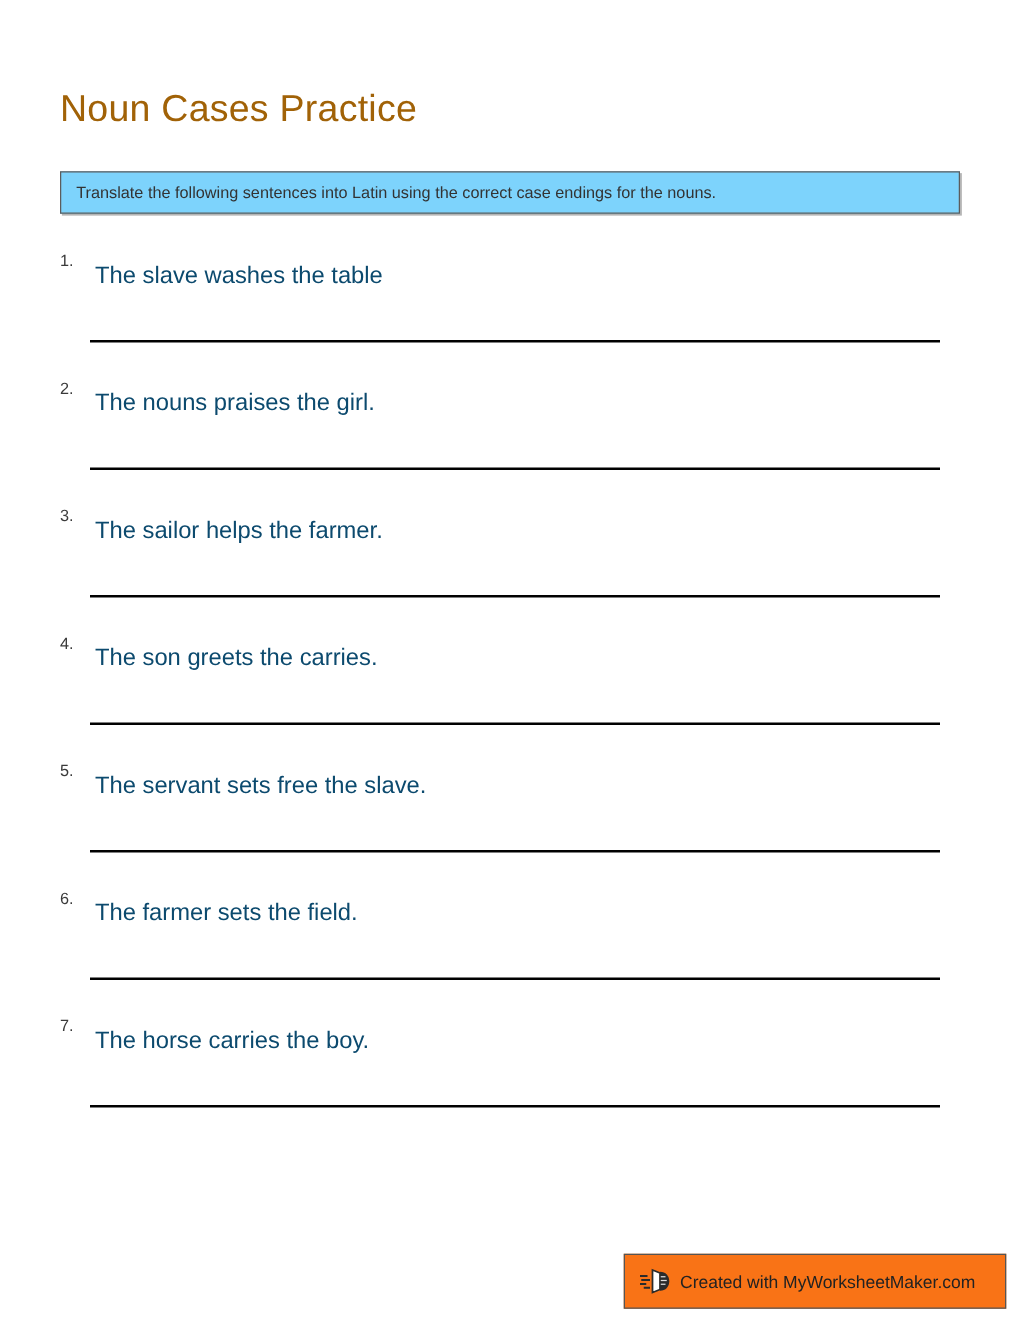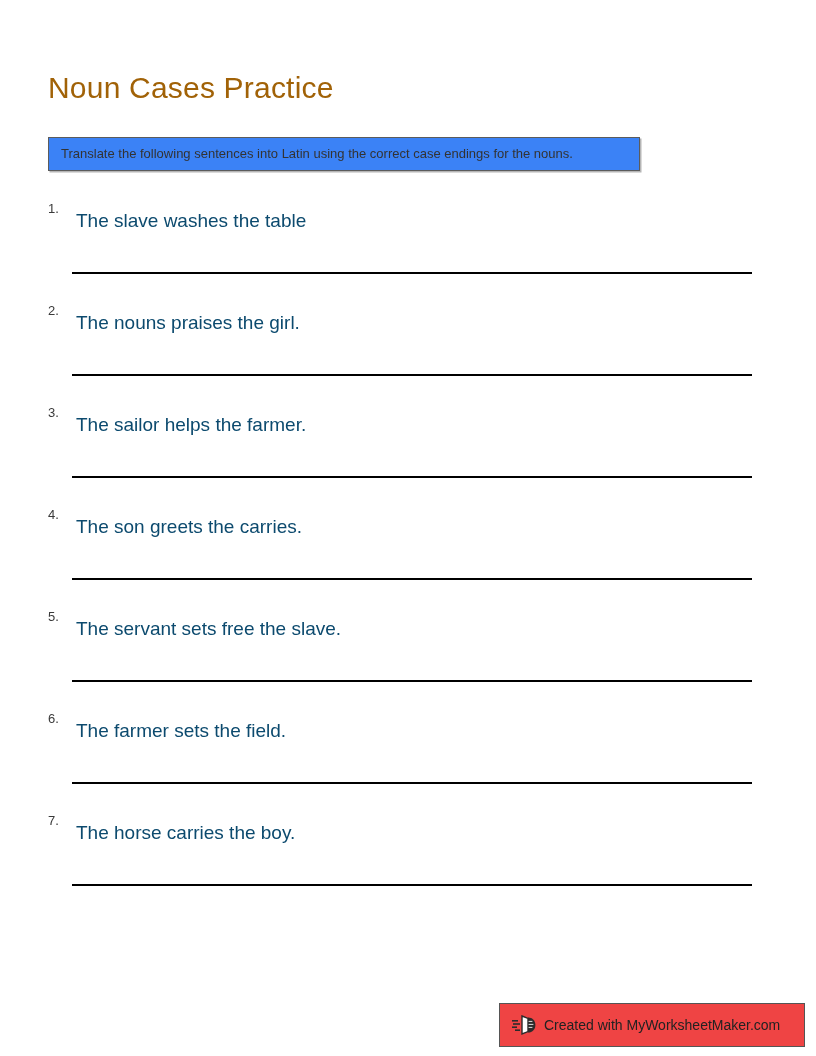--- a/index.html
+++ b/index.html
@@ -34,25 +34,25 @@
     letter-spacing: 0.2px;
     line-height: 40px;
     white-space: nowrap;
   }
 
   
   .instruction-box {
     position: absolute;
     left: 48px;
     top: 137px;
-    width: 592px;
+    width: 720px;
     height: 34px;
     box-sizing: border-box;
     border: 1px solid #5c5c5c;
-    background: #3b82f6;
+    background: #7dd3fc;
     box-shadow: 1.5px 1.5px 0 0 rgba(120,120,120,0.55);
     display: flex;
     align-items: center;
   }
   .instruction-text {
     padding-left: 12px;
     font-size: 13px;
     color: #333333;
     line-height: 16px;
   }
@@ -96,21 +96,21 @@
 
   
   .footer-badge {
     position: absolute;
     left: 499px;
     top: 1003px;
     width: 306px;
     height: 44px;
     box-sizing: border-box;
     border: 1px solid #555555;
-    background: #ef4444;
+    background: #f97316;
     display: flex;
     align-items: center;
     padding-left: 12px;
   }
   .badge-logo {
     flex: 0 0 auto;
     width: 26px;
     height: 22px;
     margin-right: 6px;
     display: block;

